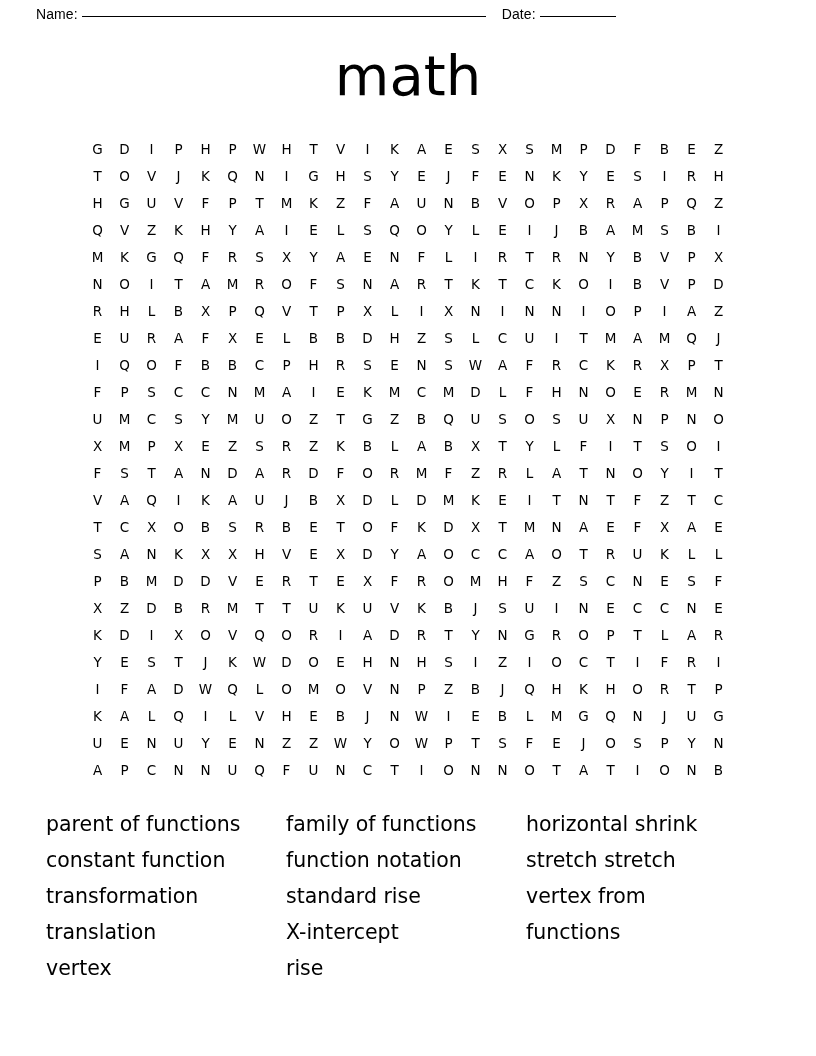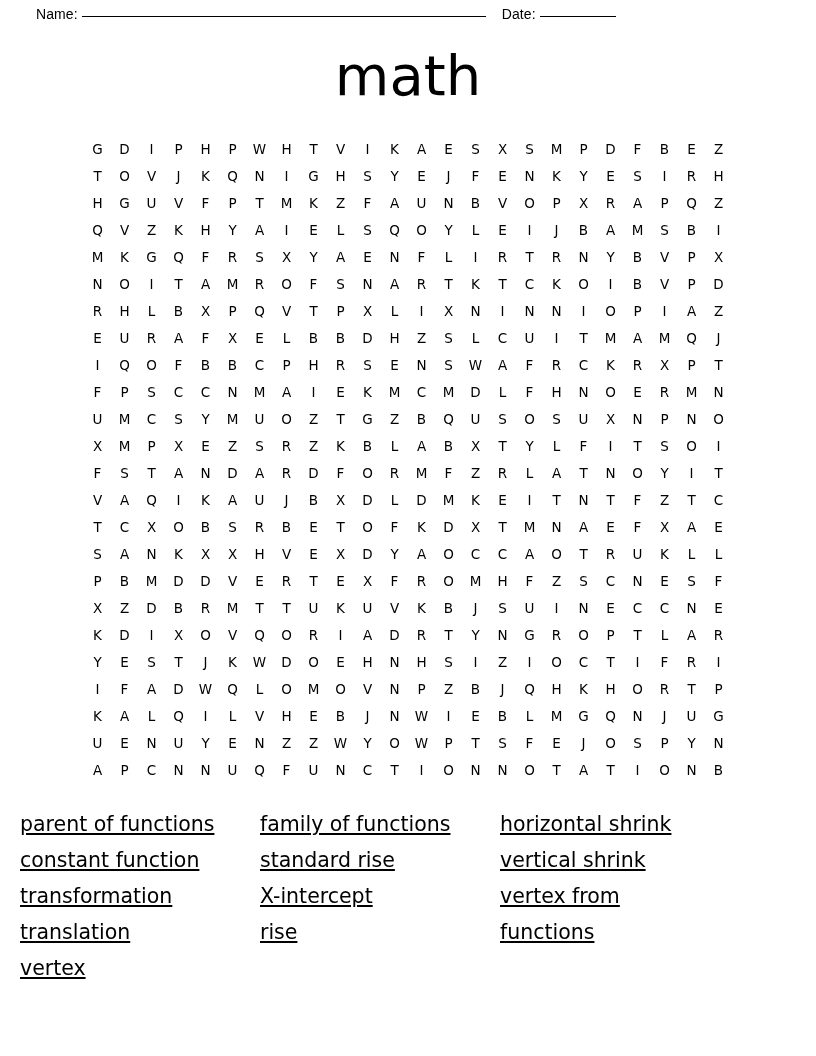--- a/index.html
+++ b/index.html
@@ -72,24 +72,23 @@
     font-family: "DejaVu Sans", sans-serif;
     font-size: 13.5px;
     line-height: 27px;
     height: 27px;
     color: #000;
   }
 
   
   .wordlist {
     margin: 22px 15px 0 0;
-    padding: 0 20px;
+    padding: 0 46px;
     display: grid;
     grid-template-columns: 240px 240px auto;
-    text-decoration: underline;
   }
   .word-col {
     display: flex;
     flex-direction: column;
   }
   .word {
     font-family: "DejaVu Sans", sans-serif;
     font-size: 20.5px;
     line-height: 36px;
     color: #000;
@@ -697,23 +696,24 @@
 <div class="wordlist" id="wordlist">
     <div class="word-col">
       <div class="word">parent of functions</div>
       <div class="word">constant function</div>
       <div class="word">transformation</div>
       <div class="word">translation</div>
       <div class="word">vertex</div>
     </div>
     <div class="word-col">
       <div class="word">family of functions</div>
+      <div class="word">function notation</div>
       <div class="word">standard rise</div>
       <div class="word">X-intercept</div>
       <div class="word">rise</div>
     </div>
     <div class="word-col">
       <div class="word">horizontal shrink</div>
-      <div class="word">vertical shrink</div>
+      <div class="word">stretch stretch</div>
       <div class="word">vertex from</div>
       <div class="word">functions</div>
     </div>
   </div>
 
 </body></html>

